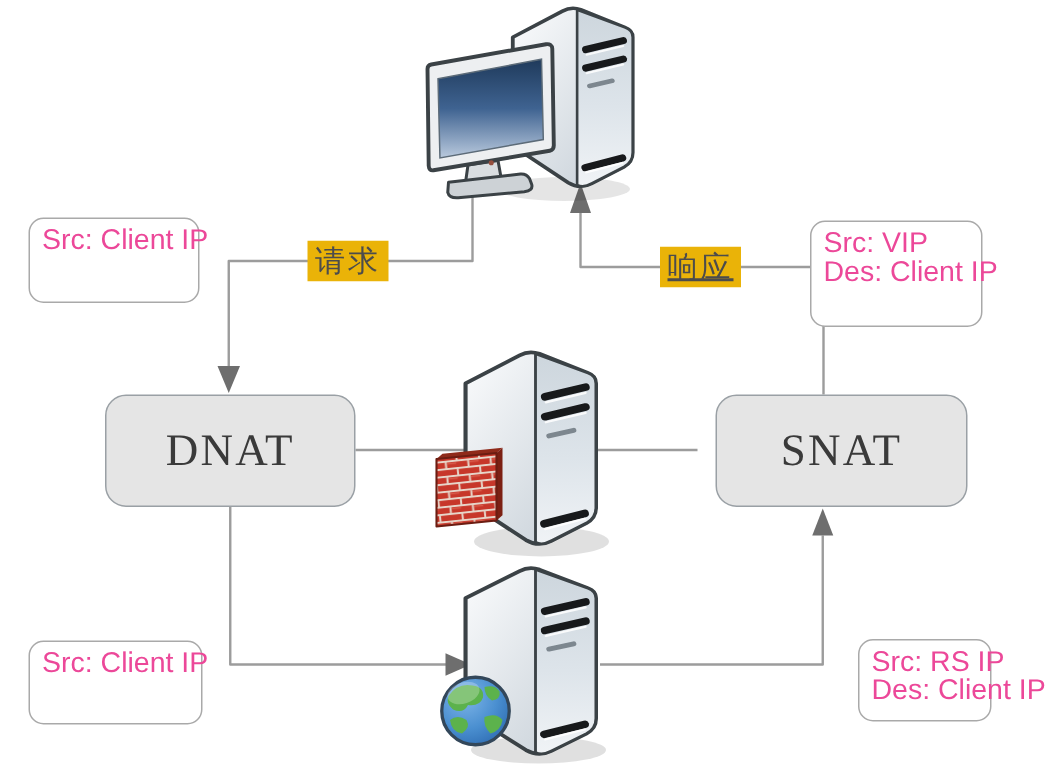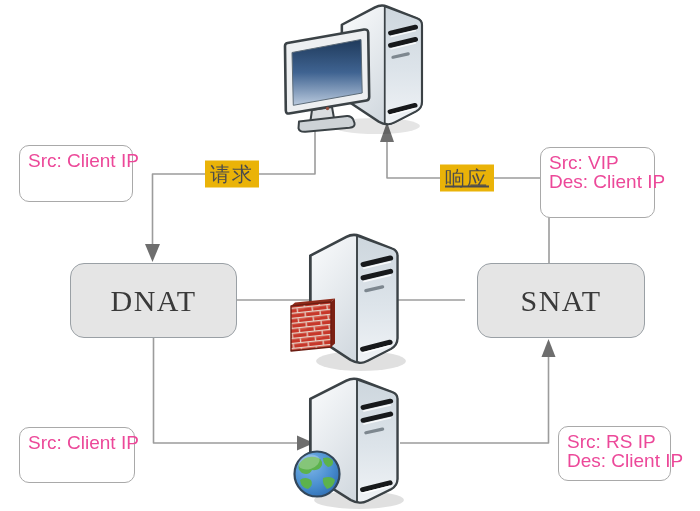--- a/index.html
+++ b/index.html
@@ -22,21 +22,21 @@
   .node-dnat{left:70px;top:263px;width:167px;height:75px;}
   .node-snat{left:465px;top:263px;width:168px;height:75px;margin-left:12px;}
   .annotation{
     position:absolute;z-index:3;background:#ffffff;border:1.6px solid #a9a9a9;
     border-radius:10px;box-sizing:border-box;padding:5px 0 0 8px;
     font-size:19px;line-height:19px;color:#ec4899;white-space:nowrap;
   }
   .ann-tl{left:19px;top:145px;width:114px;height:57px;}
   .ann-tr{left:540px;top:147px;width:115px;height:71px;}
   .ann-bl{left:19px;top:427px;width:116px;height:56px;}
-  .ann-br{left:558px;top:426px;width:113px;height:55px;}
+  .ann-br{left:572px;top:426px;width:89px;height:55px;}
   .edge-label{
     position:absolute;z-index:3;transform:translate(-50%,-50%);
     background:#eab308;padding:0 5px;font-size:20px;color:#4c4c4c;letter-spacing:2px;
   }
   .lbl-request{left:232px;top:174px;}
   .lbl-response{left:467px;top:178px;text-decoration:underline;}
 </style>
 </head>
 <body>
 

